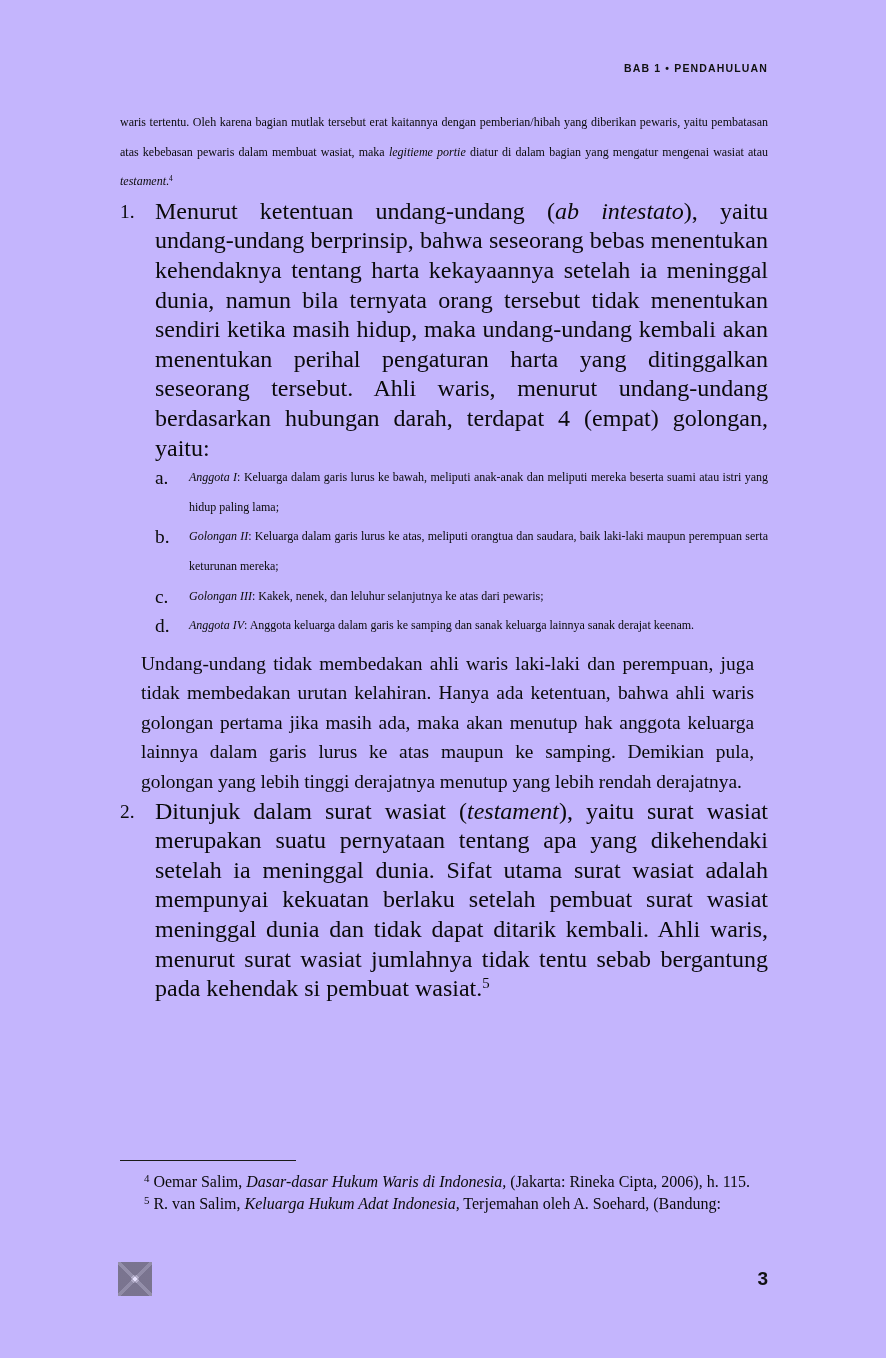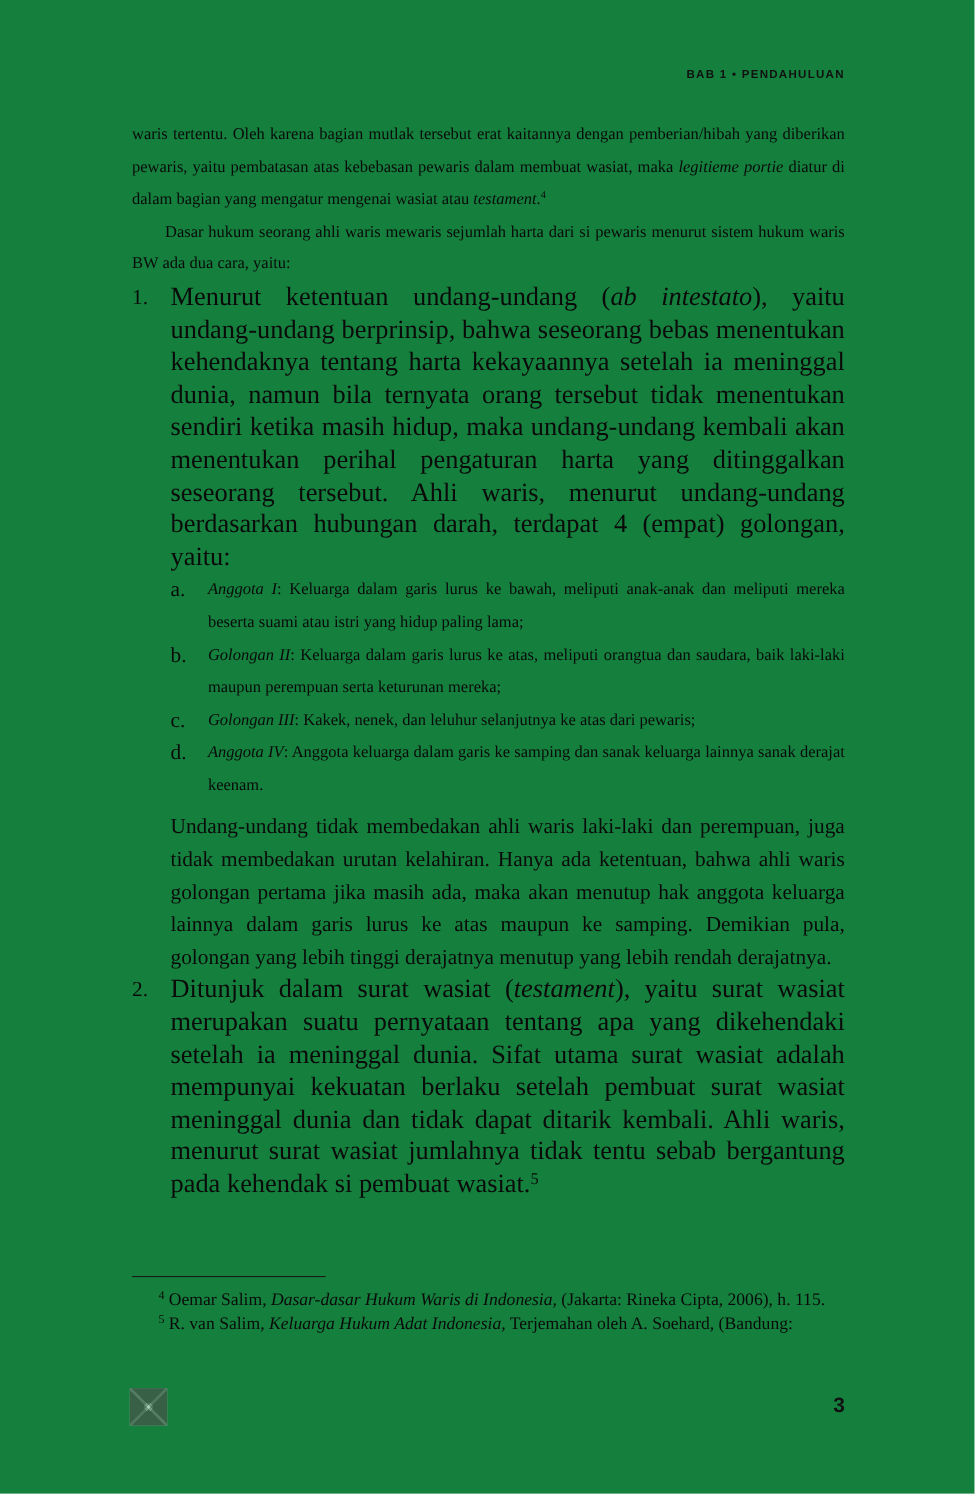--- a/index.html
+++ b/index.html
@@ -14,21 +14,21 @@
     font-family: "Liberation Serif", "DejaVu Serif", serif;
     color: #0a0a0a;
     overflow: hidden;
   }
 
   .page {
     position: absolute;
     left: 0; top: 0;
     width: 886px;
     height: 1358px;
-    background: #15803d;
+    background: #c4b5fd;
   }
 
   
   .running-head {
     position: absolute;
     left: 120px;
     top: 62px;
     width: 648px;
     text-align: right;
     font-family: "Liberation Sans", "DejaVu Sans", sans-serif;
@@ -42,21 +42,21 @@
   
   .content {
     position: absolute;
     left: 120px;
     top: 108px;
     width: 648px;
   }
 
   p, .li-body, .sub-body {
     margin: 0;
-    font-size: 15px;
+    font-size: 12px;
     line-height: 29.6px;
     text-align: justify;
     text-justify: inter-word;
     -webkit-hyphens: none;
     hyphens: none;
   }
 
   .para-flush { text-indent: 0; }
   .para-indent { text-indent: 30px; }
 
@@ -93,21 +93,21 @@
     flex: 0 0 34px;
     font-size: 19.4px;
     line-height: 29.6px;
   }
   .sub-body {
     flex: 1 1 auto;
   }
 
   
   .nested-para {
-    margin-left: 35px;
+    margin-left: 21px;
     width: 613px;
     font-size: 19.4px;
     line-height: 29.6px;
     text-align: justify;
   }
 
   .gap-sm { height: 8px; }
 
   i, .it { font-style: italic; }
 
@@ -177,21 +177,20 @@
 <div class="page">
 
   <div class="running-head">
     <span>BAB 1 • PENDAHULUAN</span>
   </div>
 
   <div class="content">
 
     <p class="para-flush"><span>waris tertentu. Oleh karena bagian mutlak tersebut erat kaitannya dengan pemberian/hibah yang diberikan pewaris, yaitu pembatasan atas kebebasan pewaris dalam membuat wasiat, maka </span><i>legitieme portie</i><span> diatur di dalam  bagian yang mengatur mengenai wasiat atau </span><i>testament</i><span>.</span><sup class="fn">4</sup></p>
 
-    <p class="para-indent">Dasar hukum seorang ahli waris mewaris sejumlah harta dari si pewaris menurut sistem hukum waris BW ada dua cara, yaitu:</p>
 
     <div class="num-item">
       <div class="num-marker">1.</div>
       <div class="num-body"><span>Menurut ketentuan undang-undang (</span><i>ab intestato</i><span>), yaitu undang-undang berprinsip, bahwa seseorang bebas menentukan kehendaknya tentang harta kekayaannya setelah ia meninggal dunia, namun bila ternyata orang tersebut tidak menentukan sendiri ketika masih hidup, maka undang-undang kembali akan menentukan perihal pengaturan harta yang ditinggalkan seseorang tersebut. Ahli waris, menurut undang-undang berdasarkan hubungan darah, terdapat 4 (empat) golongan, yaitu:</span></div>
     </div>
 
     <div class="sub-list">
 
       <div class="sub-item">
         <div class="sub-marker">a.</div>

